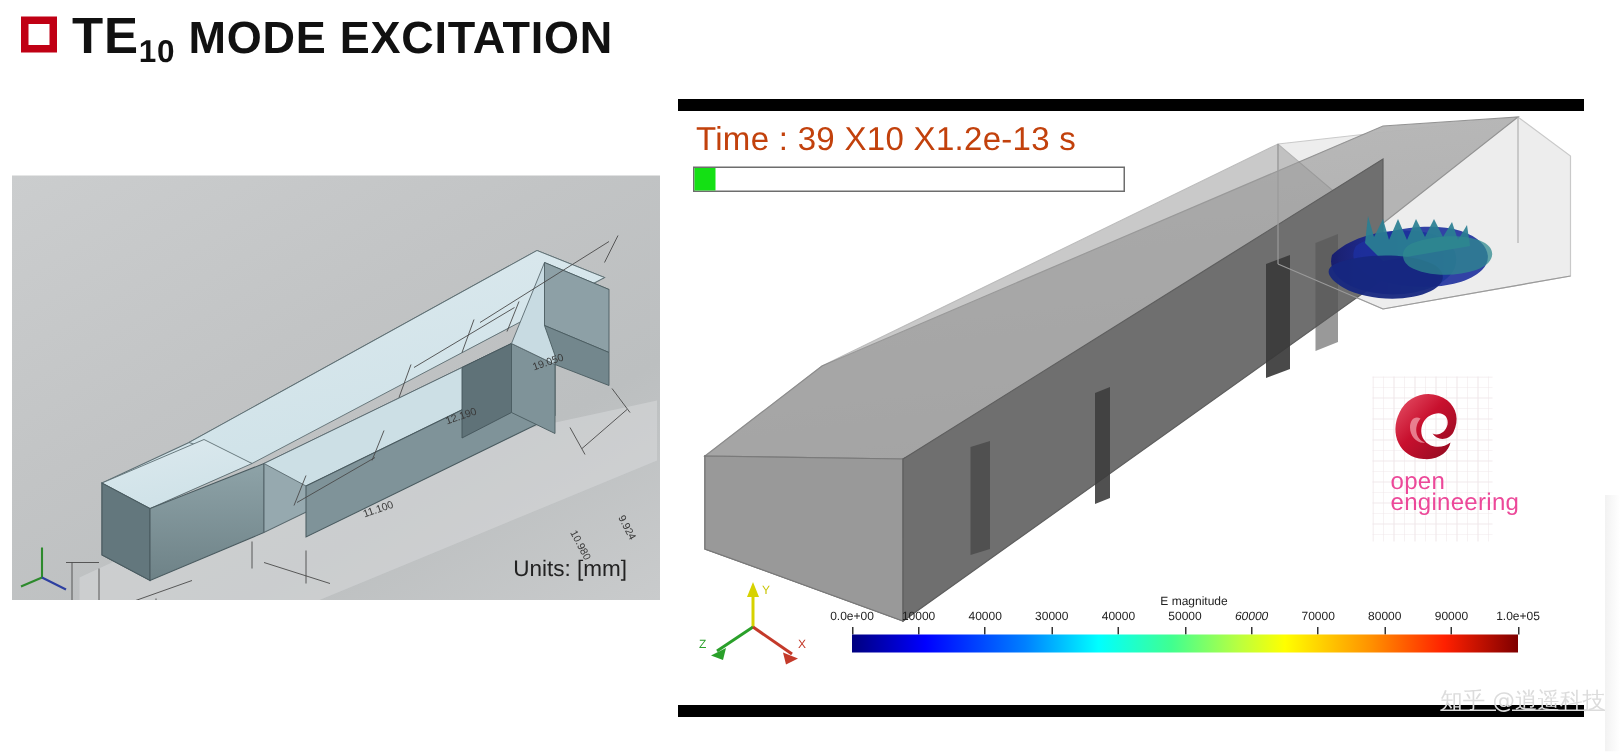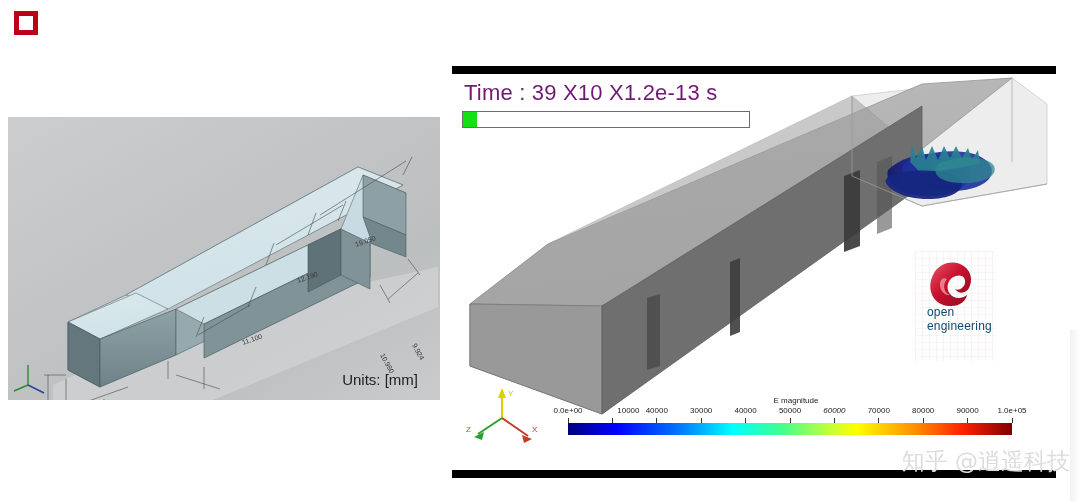--- a/index.html
+++ b/index.html
@@ -23,62 +23,63 @@
   #cad-units{position:absolute;right:22px;bottom:12px;font-size:15px;color:#222;}
 
   .dim{font-size:7px;fill:#3a3a3a;font-family:"Liberation Sans",sans-serif;}
   .dimline{stroke:#4a4a4a;stroke-width:0.6;fill:none;}
 
   
   #sim-panel{position:absolute;left:452px;top:66px;width:604px;height:412px;
       background:#ffffff;overflow:hidden;}
   #sim-topbar{position:absolute;left:0;top:0;width:604px;height:8px;background:#000000;}
   #sim-botbar{position:absolute;left:0;top:404px;width:604px;height:8px;background:#000000;}
-  #time-label{position:absolute;left:12px;top:14px;font-size:22px;color:#701a75;
+  #time-label{position:absolute;left:12px;top:14px;font-size:22px;color:#c2410c;
       white-space:nowrap;letter-spacing:0.2px;}
   #progress-wrap{position:absolute;left:10px;top:45px;width:288px;height:17px;
       border:1px solid #6d6d6d;background:#ffffff;box-sizing:border-box;}
   #progress-fill{position:absolute;left:0;top:0;height:100%;background:#14e014;}
 
   #sim-svg{position:absolute;left:0;top:0;}
 
   
   #logo{position:absolute;left:463px;top:185px;width:80px;height:110px;}
   #logo-grid{position:absolute;left:0;top:0;width:80px;height:110px;opacity:.28;
       background:
         repeating-linear-gradient(to right,rgba(200,170,180,.55) 0 1px,transparent 1px 7px),
         repeating-linear-gradient(to bottom,rgba(200,170,180,.45) 0 1px,transparent 1px 7px);}
   #logo-mark{position:absolute;left:6px;top:2px;width:62px;height:62px;}
-  #logo-text{position:absolute;left:12px;top:54px;font-size:12px;line-height:14px;
-      color:#0c4a6e;letter-spacing:.2px;}
+  #logo-text{position:absolute;left:12px;top:64px;font-size:16px;line-height:14px;
+      color:#ec4899;letter-spacing:.2px;}
 
   
   #cbar-wrap{position:absolute;left:116px;top:330px;width:444px;height:50px;}
   #cbar-title{position:absolute;left:12px;right:0;top:0;text-align:center;font-size:8px;color:#222;}
   #cbar-ticks{position:absolute;left:0;top:10px;width:444px;height:12px;}
   .cbar-tick{position:absolute;font-size:8px;color:#222;transform:translateX(-50%);white-space:nowrap;}
   #cbar-marks{position:absolute;left:0;top:22px;width:444px;height:5px;}
   .cbar-mark{position:absolute;top:0;width:1px;height:5px;background:#333;}
   #cbar-gradient{position:absolute;left:0;top:27px;width:444px;height:12px;
       background:linear-gradient(to right,
         #00007f 0%, #0000ff 11%, #0080ff 26%, #00ffff 37%,
         #40ff90 48%, #b9ff40 58%, #ffff00 65%, #ff9000 78%,
         #ff2000 89%, #7f0000 100%);}
 
   
-  #watermark{position:absolute;right:10px;bottom:24px;font-size:23px;color:#dcdcdc;
-      white-space:nowrap;font-family:"DejaVu Sans",sans-serif;}
+  #watermark{position:absolute;right:10px;bottom:24px;font-size:15px;color:#dcdcdc;
+      white-space:nowrap;font-family:"DejaVu Sans",sans-serif;text-decoration:underline;}
   #edge-strip{position:absolute;right:0;top:330px;width:10px;height:171px;
       background:linear-gradient(to right,#f2f2f2,#ffffff);}
 </style>
 </head>
 <body>
 
 <div id="title-bar">
   <div id="title-bullet"></div>
+  <div id="title-text"><span>TE</span><span class="sub">10</span><span class="rest"> MODE EXCITATION</span></div>
 </div>
 
 <div id="cad-panel">
   <svg id="cad-svg" width="432" height="283" viewBox="0 0 432 283">
     <defs>
       <linearGradient id="topface" x1="0" y1="0" x2="0.4" y2="1">
         <stop offset="0%" stop-color="#dce9ee"></stop>
           <stop offset="100%" stop-color="#cfe2e8"></stop>
       </linearGradient>
       <linearGradient id="frontface" x1="0" y1="0" x2="0" y2="1">
@@ -260,21 +261,21 @@
     <div id="logo-text">
       <div>open</div>
       <div>engineering</div>
     </div>
   </div>
 
   <div id="cbar-wrap">
     <div id="cbar-title">E magnitude</div>
     <div id="cbar-ticks">
         <div class="cbar-tick" style="left: 0%;">0.0e+00</div>
-        <div class="cbar-tick" style="left: 10%; margin-left: 16px;">10000</div>
+        <div class="cbar-tick" style="left: 10%;">10000</div>
         <div class="cbar-tick" style="left: 20%;">40000</div>
         <div class="cbar-tick" style="left: 30%;">30000</div>
         <div class="cbar-tick" style="left: 40%;">40000</div>
         <div class="cbar-tick" style="left: 50%;">50000</div>
         <div class="cbar-tick" style="left: 60%; font-style: italic;">60000</div>
         <div class="cbar-tick" style="left: 70%; text-align: center;">70000</div>
         <div class="cbar-tick" style="left: 80%;">80000</div>
         <div class="cbar-tick" style="left: 90%;">90000</div>
         <div class="cbar-tick" style="left: 100%;">1.0e+05</div>
       </div>

